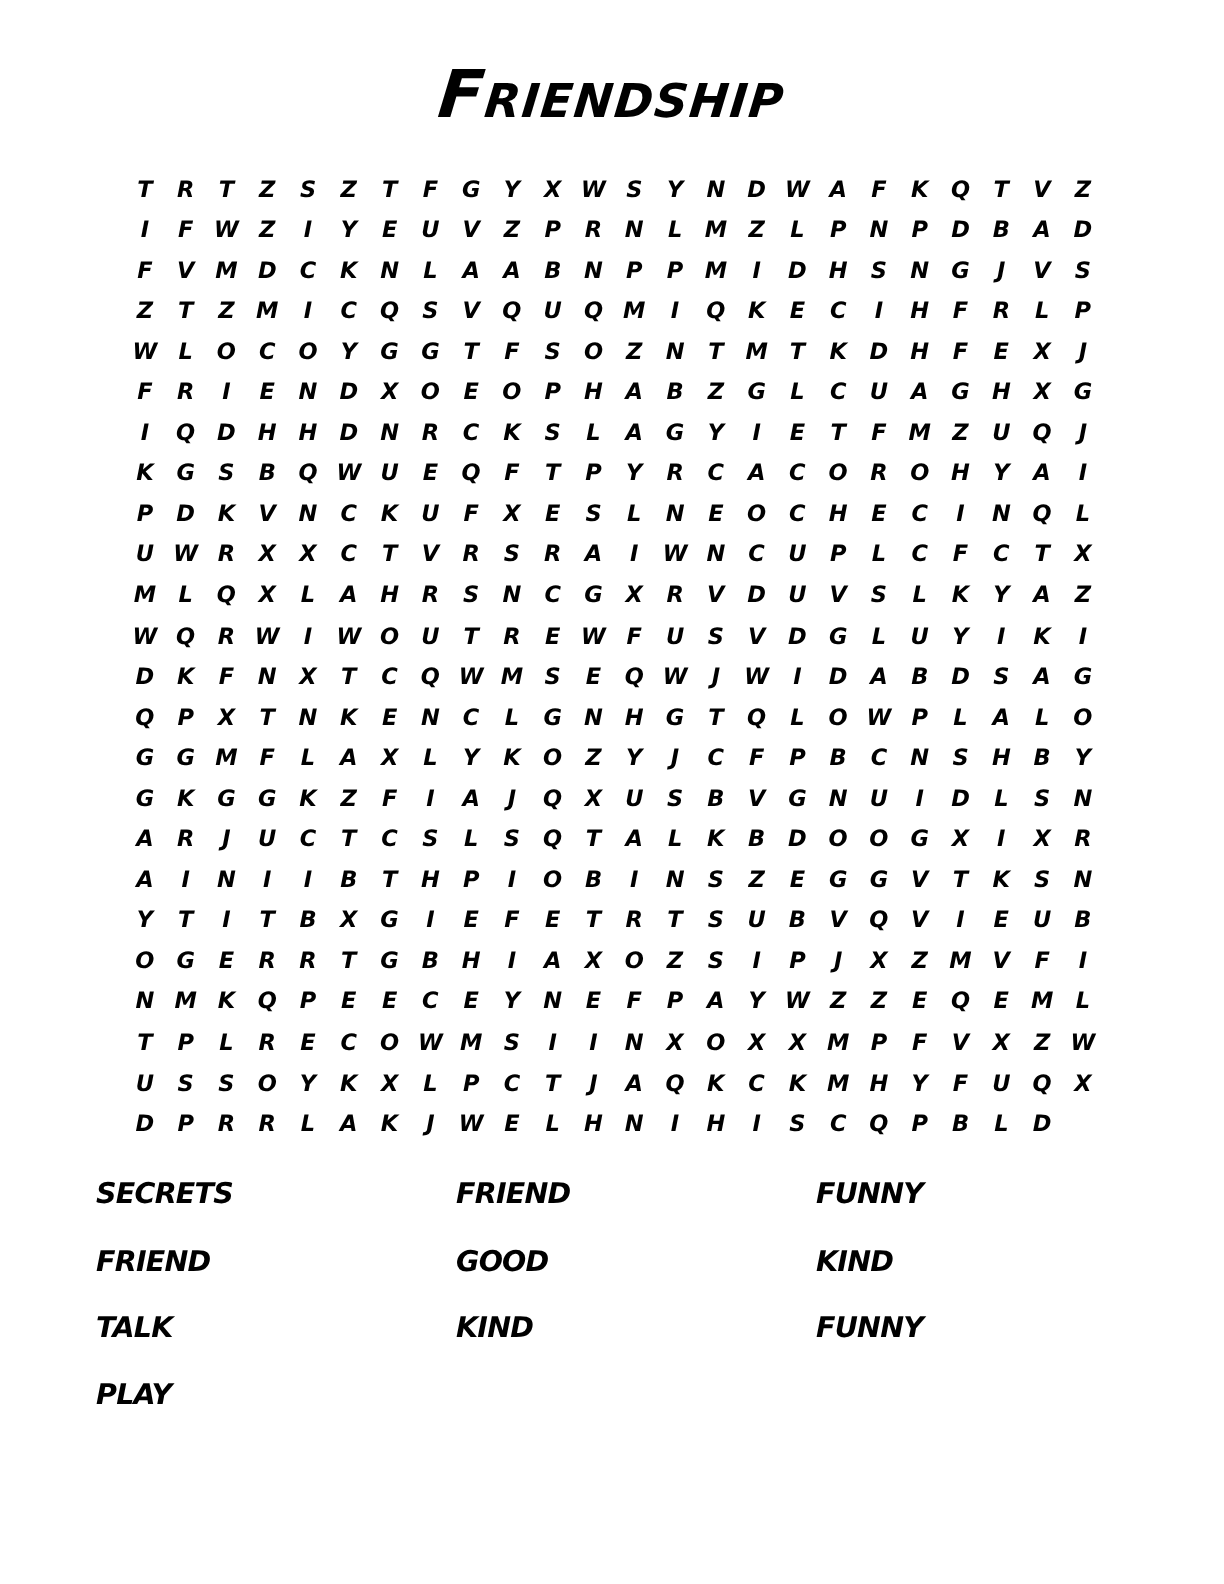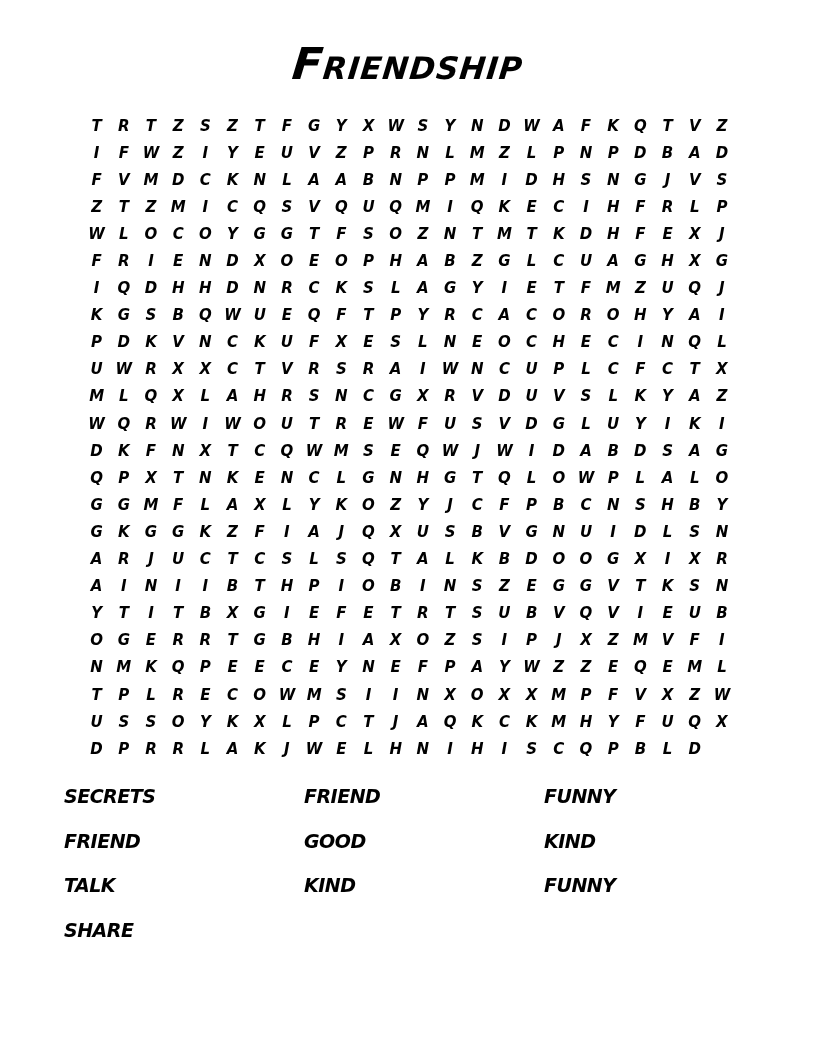--- a/index.html
+++ b/index.html
@@ -621,14 +621,14 @@
 <div class="words" id="words">
     <div class="word">SECRETS</div>
     <div class="word">FRIEND</div>
     <div class="word">FUNNY</div>
     <div class="word">FRIEND</div>
     <div class="word">GOOD</div>
     <div class="word">KIND</div>
     <div class="word">TALK</div>
     <div class="word">KIND</div>
     <div class="word">FUNNY</div>
-    <div class="word">SHARE</div>
+    <div class="word">PLAY</div>
   </div>
 
 </body></html>

